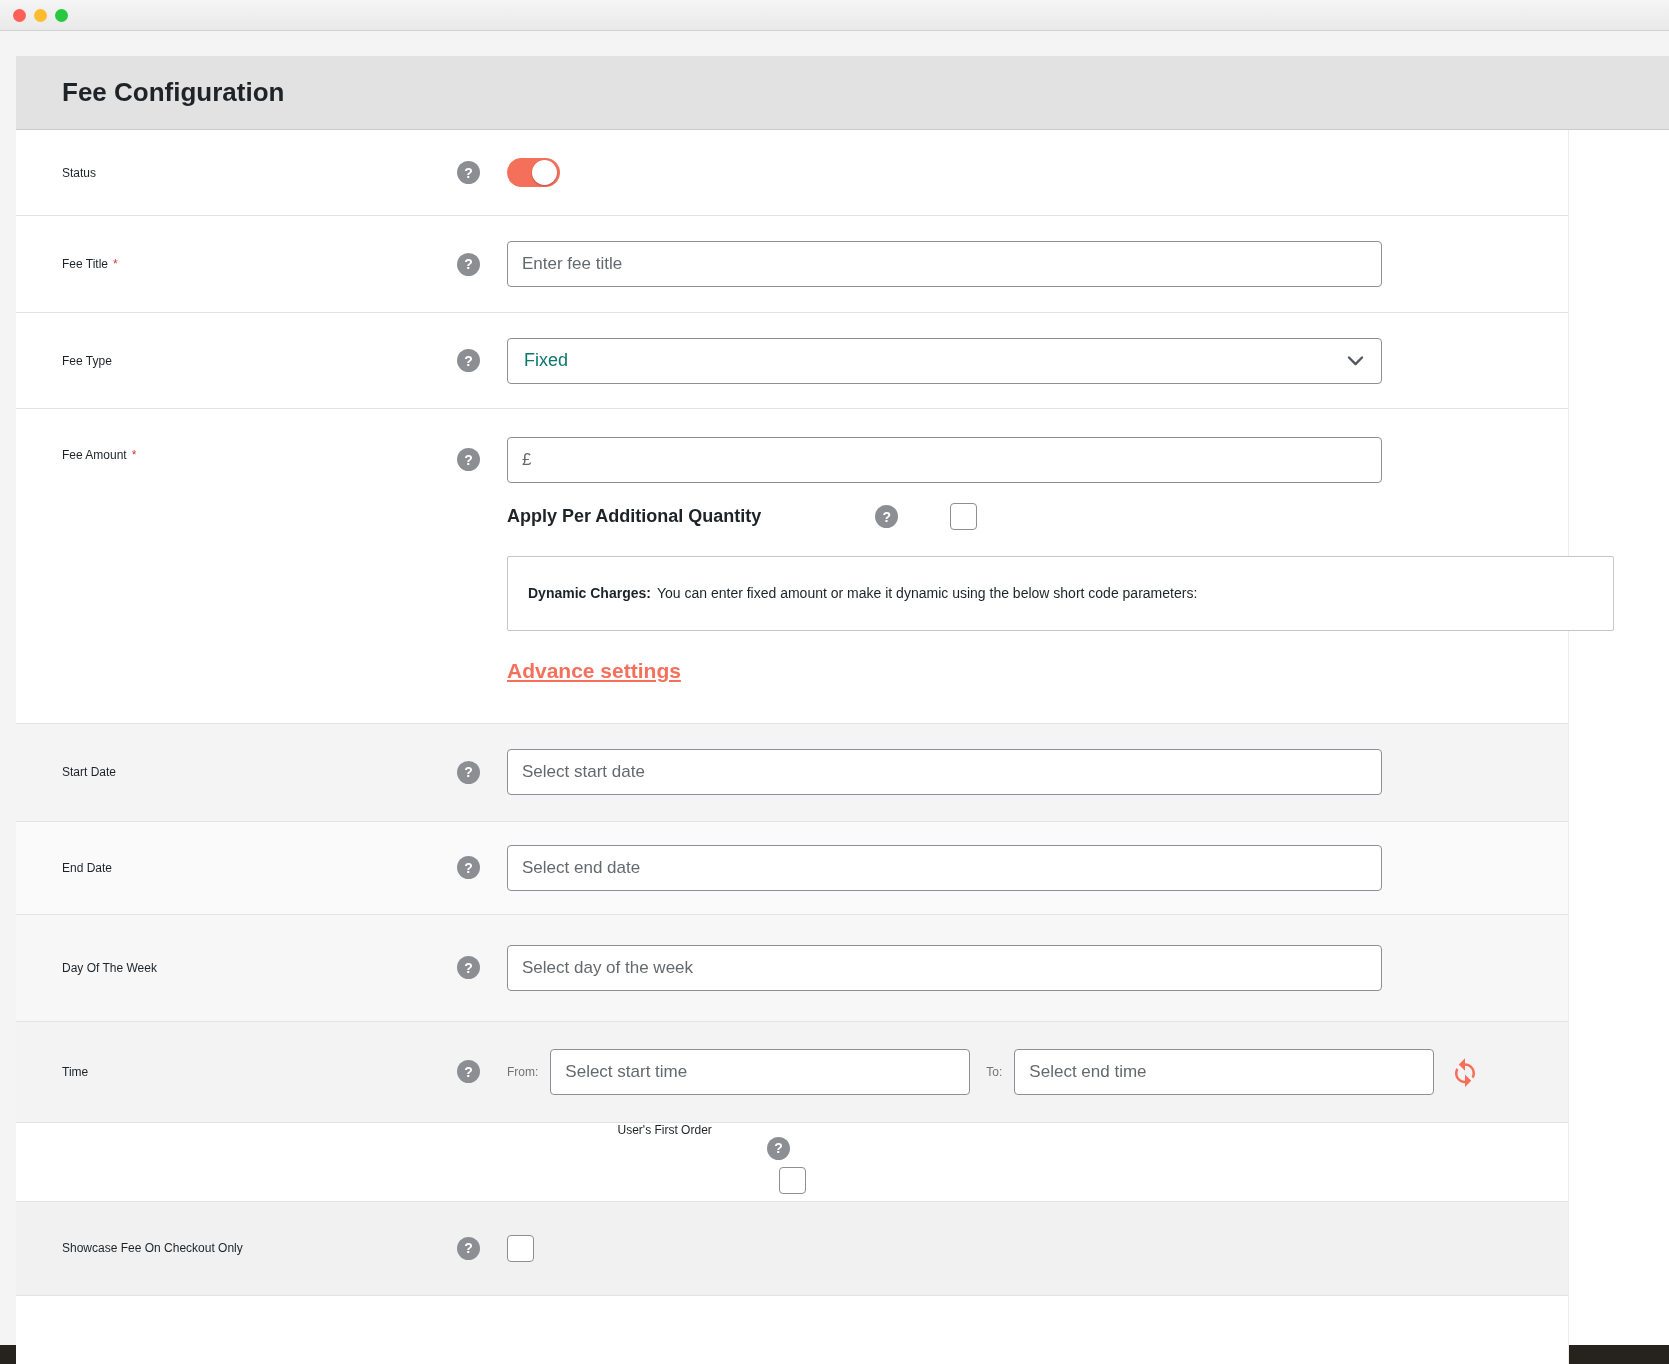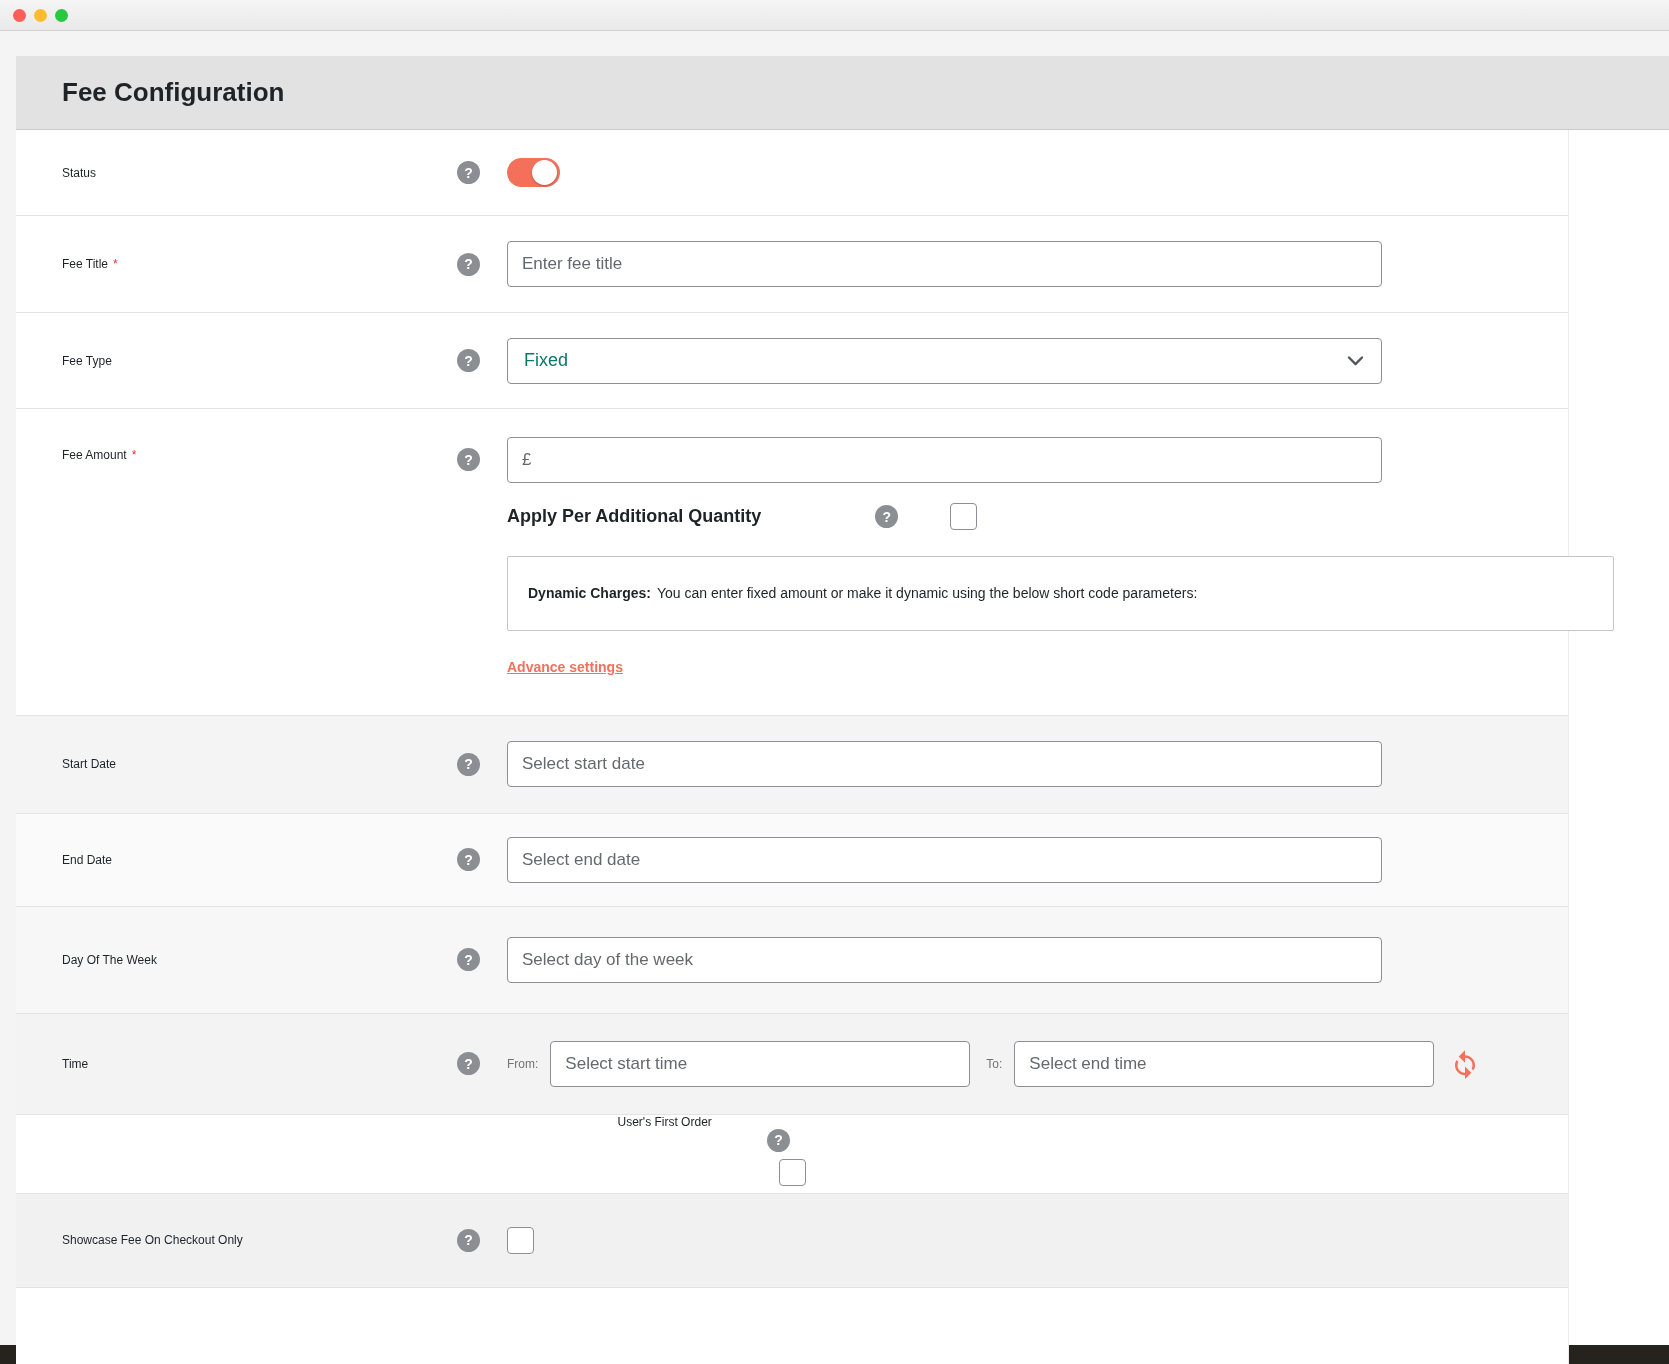--- a/index.html
+++ b/index.html
@@ -40,21 +40,21 @@
   .row-fee-amount{align-items:flex-start;padding:28px 0 40px 0;}
   .row-fee-amount .label-cell{padding-top:11px;}
   .row-fee-amount .help-cell{padding-top:11px;}
   .fee-amount-stack{display:flex;flex-direction:column;align-items:flex-start;}
   .apply-line{display:flex;align-items:center;margin-top:20px;gap:32px;}
   .apply-label{font-size:18px;font-weight:700;color:#1d2327;}
   .apply-line .help-icon{margin-left:82px;}
   .apply-line .checkbox{margin-left:20px;}
   .note-box{margin-top:26px;width:1107px;border:1px solid #c6c6c6;border-radius:2px;padding:27px 20px;font-size:14px;color:#1d2327;background:#fff;box-sizing:border-box;line-height:1.35;}
   .note-title{font-weight:700;margin-right:6px;}
-  .advance-link{display:inline-block;margin-top:28px;color:#f4705b;font-size:14px;font-weight:700;text-decoration:underline;cursor:pointer;}
+  .advance-link{display:inline-block;margin-top:28px;color:#f4705b;font-size:21px;font-weight:700;text-decoration:underline;cursor:pointer;}
   
   .time-label{font-size:12px;color:#737373;margin-right:12px;white-space:nowrap;}
   .to-label{margin-left:16px;}
   .time-input{width:420px;}
   .reset-icon{margin-left:16px;display:flex;align-items:center;cursor:pointer;}
   
   .row-status{min-height:85px;}
   .row-fee-title{min-height:96px;}
   .row-fee-type{min-height:95px;}
   .row-start-date{min-height:97px;background:#f4f4f5;}

